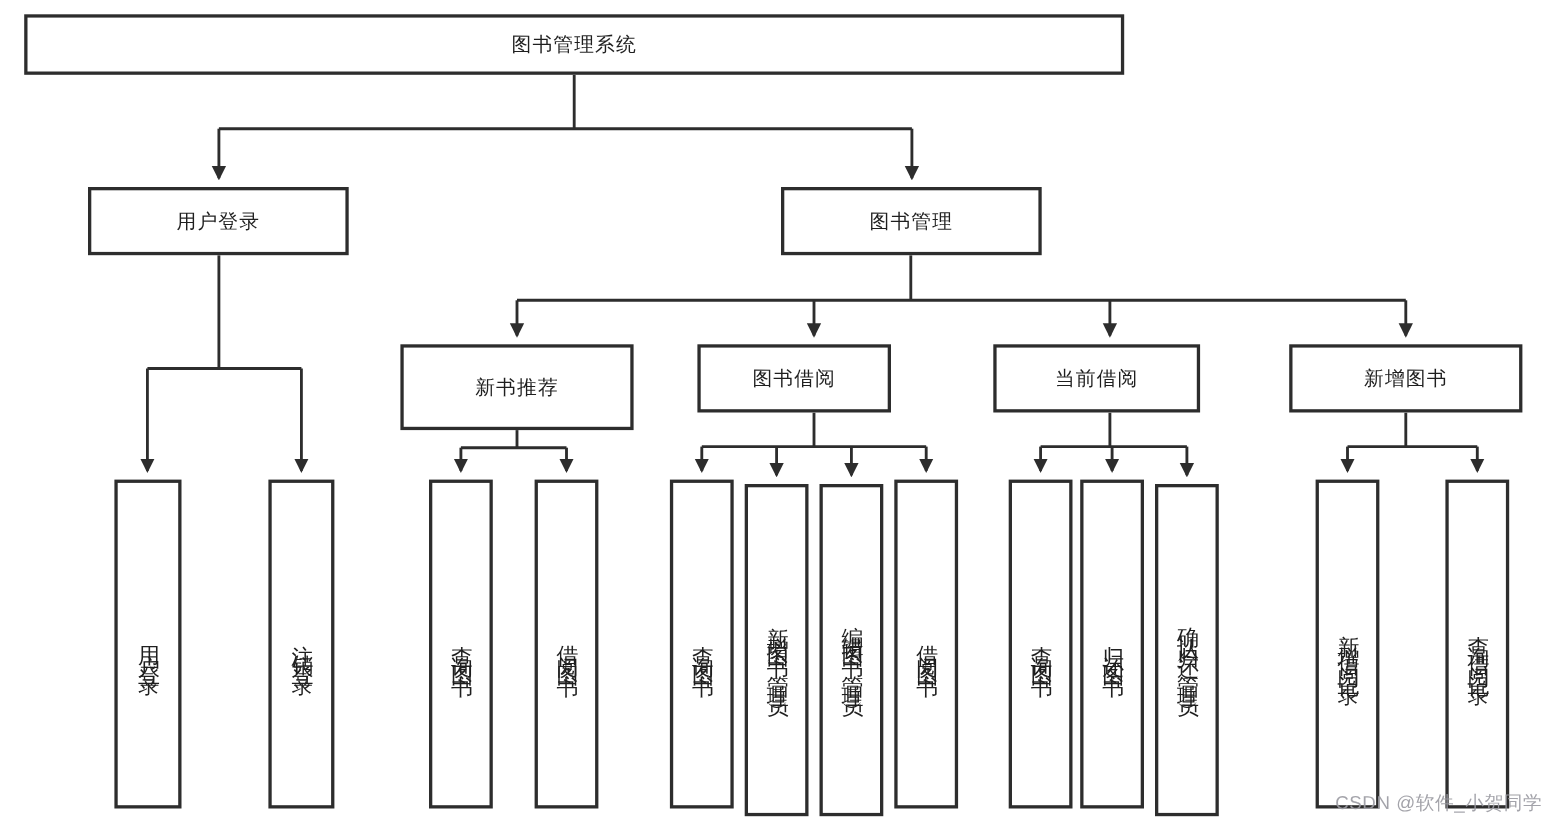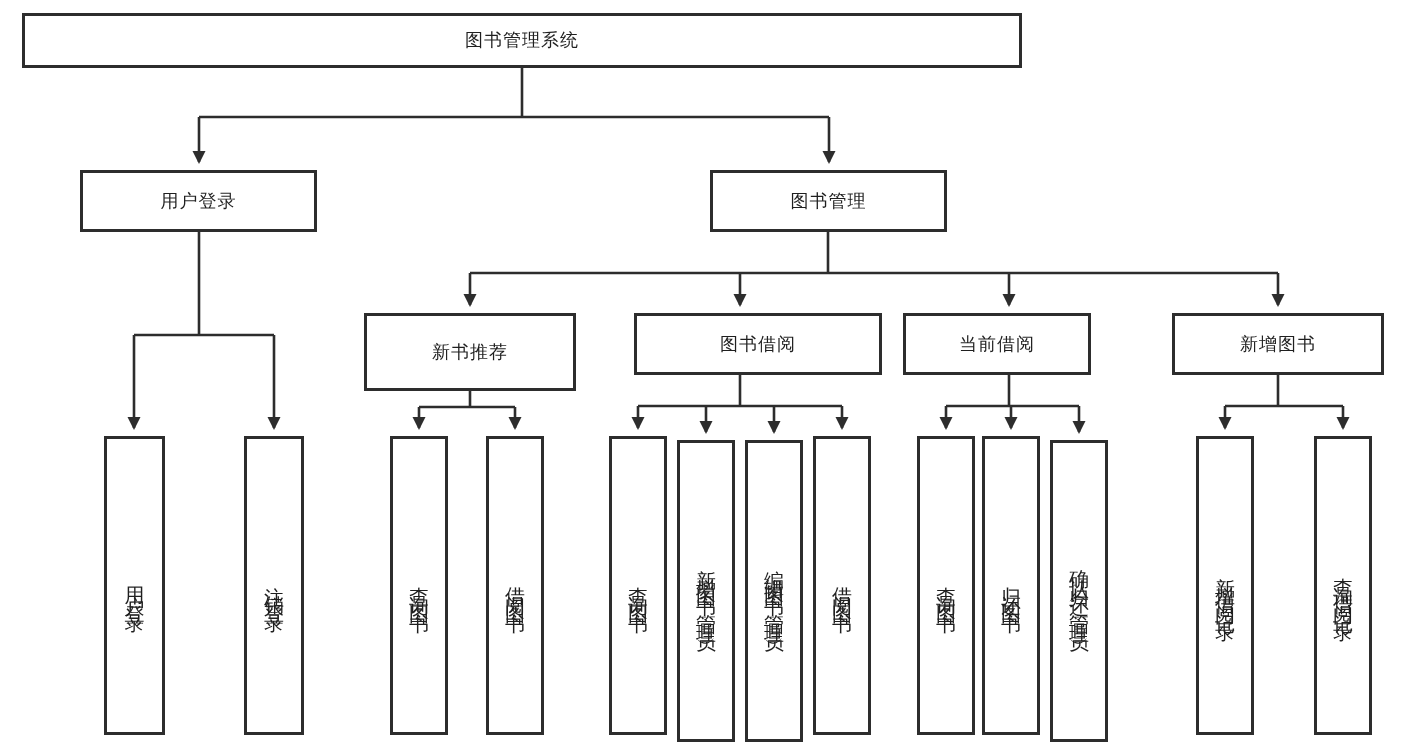--- a/index.html
+++ b/index.html
@@ -103,21 +103,21 @@
     <path d="M1225 406 V428" marker-end="url(#arrow)"></path>
     <path d="M1343 406 V428" marker-end="url(#arrow)"></path>
   </svg>
 
   <div class="box hbox" style="left:22px;top:13px;width:1000px;height:55px;">图书管理系统</div>
 
   <div class="box hbox" style="left:80px;top:170px;width:237px;height:62px;">用户登录</div>
   <div class="box hbox" style="left:710px;top:170px;width:237px;height:62px;">图书管理</div>
 
   <div class="box hbox" style="left:364px;top:313px;width:212px;height:78px;">新书推荐</div>
-  <div class="box hbox" style="left:634px;top:313px;width:248px;height:62px;">图书借阅</div>
+  <div class="box hbox" style="left:634px;top:313px;width:176px;height:62px;">图书借阅</div>
   <div class="box hbox" style="left:903px;top:313px;width:188px;height:62px;">当前借阅</div>
   <div class="box hbox" style="left:1172px;top:313px;width:212px;height:62px;">新增图书</div>
 
   <div class="box vbox" style="left:104px;top:436px;width:61px;height:299px;">用户登录</div>
   <div class="box vbox" style="left:244px;top:436px;width:60px;height:299px;">注销登录</div>
 
   <div class="box vbox" style="left:390px;top:436px;width:58px;height:299px;">查询图书</div>
   <div class="box vbox" style="left:486px;top:436px;width:58px;height:299px;">借阅图书</div>
 
   <div class="box vbox" style="left:609px;top:436px;width:58px;height:299px;">查询图书</div>
@@ -125,14 +125,15 @@
   <div class="box vbox" style="left:745px;top:440px;width:58px;height:302px;">编辑图书（管理员）</div>
   <div class="box vbox" style="left:813px;top:436px;width:58px;height:299px;">借阅图书</div>
 
   <div class="box vbox" style="left:917px;top:436px;width:58px;height:299px;">查询图书</div>
   <div class="box vbox" style="left:982px;top:436px;width:58px;height:299px;">归还图书</div>
   <div class="box vbox" style="left:1050px;top:440px;width:58px;height:302px;">确认归还（管理员）</div>
 
   <div class="box vbox" style="left:1196px;top:436px;width:58px;height:299px;">新增借阅记录</div>
   <div class="box vbox" style="left:1314px;top:436px;width:58px;height:299px;">查询借阅记录</div>
 
+  <div class="watermark">CSDN @软件_小贺同学</div>
 
 </div>
 
 </body></html>

